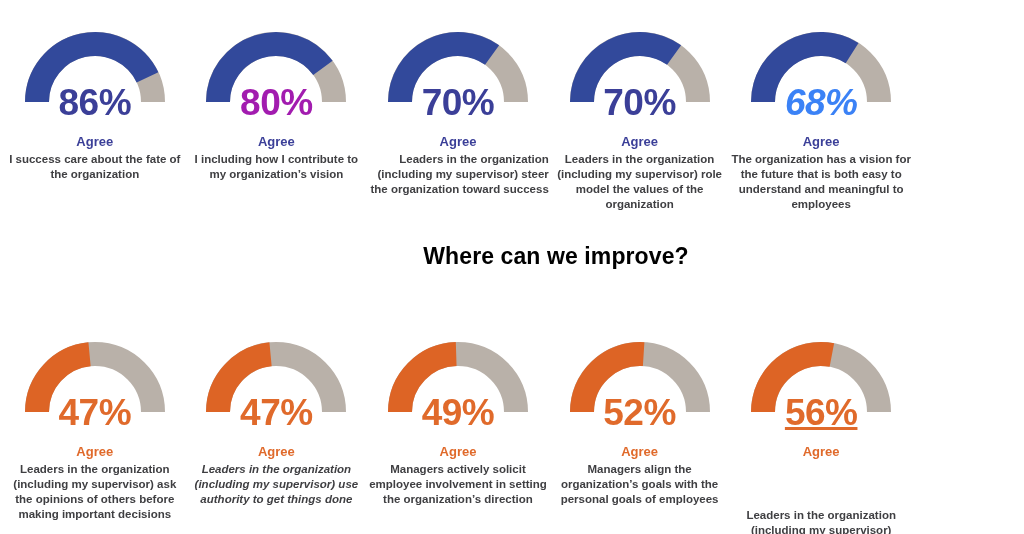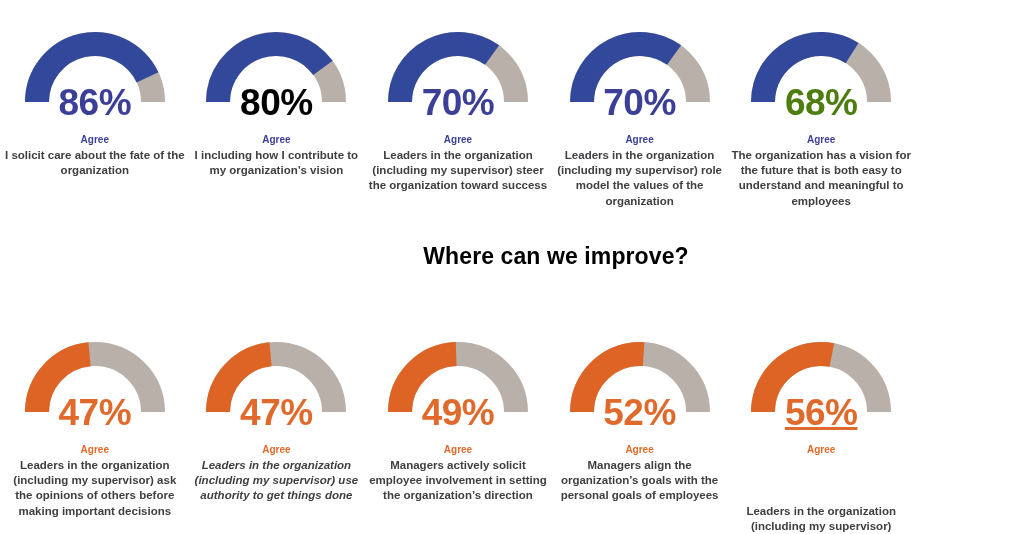--- a/index.html
+++ b/index.html
@@ -65,21 +65,21 @@
     text-align: center;
     font-size: 37px;
     font-weight: 700;
     letter-spacing: -0.5px;
     line-height: 1;
     font-family: "Liberation Sans", "DejaVu Sans", sans-serif;
   }
 
   .agree-label {
     margin-top: 19px;
-    font-size: 10px;
+    font-size: 13px;
     font-weight: 700;
     line-height: 1.2;
     text-align: center;
   }
 
   .gauge-desc {
     margin-top: 2px;
     font-size: 11.5px;
     font-weight: 700;
     line-height: 1.32;
@@ -108,62 +108,62 @@
   <div class="gauge-row row-top" id="row-strengths">
       <div class="gauge-card">
         <div class="gauge-wrap">
           <svg viewBox="0 0 140 93">
             <path d="M 12.00 80.00 A 58 58 0 0 1 128.00 80.00" fill="none" stroke="#B9B1A9" stroke-width="24" stroke-linecap="butt"></path>
             <path d="M 12.00 80.00 A 58 58 0 0 1 122.48 55.30" fill="none" stroke="#32499B" stroke-width="24" stroke-linecap="butt"></path>
           </svg>
           <div class="gauge-value" style="color: rgb(59, 63, 152);">86%</div>
         </div>
         <div class="agree-label" style="color: rgb(59, 63, 152);">Agree</div>
-        <div class="gauge-desc" style="color: rgb(63, 63, 66);">I solicit care about the fate of the organization</div>
+        <div class="gauge-desc" style="color: rgb(63, 63, 66);">I success care about the fate of the organization</div>
       </div>
       <div class="gauge-card">
         <div class="gauge-wrap">
           <svg viewBox="0 0 140 93">
             <path d="M 12.00 80.00 A 58 58 0 0 1 128.00 80.00" fill="none" stroke="#B9B1A9" stroke-width="24" stroke-linecap="butt"></path>
             <path d="M 12.00 80.00 A 58 58 0 0 1 116.92 45.91" fill="none" stroke="#32499B" stroke-width="24" stroke-linecap="butt"></path>
           </svg>
-          <div class="gauge-value" style="color: #000000;">80%</div>
+          <div class="gauge-value" style="color: #a21caf;">80%</div>
         </div>
         <div class="agree-label" style="color: rgb(59, 63, 152);">Agree</div>
         <div class="gauge-desc" style="color: rgb(63, 63, 66);">I including how I contribute to my organization’s vision</div>
       </div>
       <div class="gauge-card">
         <div class="gauge-wrap">
           <svg viewBox="0 0 140 93">
             <path d="M 12.00 80.00 A 58 58 0 0 1 128.00 80.00" fill="none" stroke="#B9B1A9" stroke-width="24" stroke-linecap="butt"></path>
             <path d="M 12.00 80.00 A 58 58 0 0 1 104.09 33.08" fill="none" stroke="#32499B" stroke-width="24" stroke-linecap="butt"></path>
           </svg>
           <div class="gauge-value" style="color: rgb(59, 63, 152);">70%</div>
         </div>
         <div class="agree-label" style="color: rgb(59, 63, 152);">Agree</div>
-        <div class="gauge-desc" style="color: rgb(63, 63, 66);">Leaders in the organization (including my supervisor) steer the organization toward success</div>
+        <div class="gauge-desc" style="color: rgb(63, 63, 66); text-align: right;">Leaders in the organization (including my supervisor) steer the organization toward success</div>
       </div>
       <div class="gauge-card">
         <div class="gauge-wrap">
           <svg viewBox="0 0 140 93">
             <path d="M 12.00 80.00 A 58 58 0 0 1 128.00 80.00" fill="none" stroke="#B9B1A9" stroke-width="24" stroke-linecap="butt"></path>
             <path d="M 12.00 80.00 A 58 58 0 0 1 104.09 33.08" fill="none" stroke="#32499B" stroke-width="24" stroke-linecap="butt"></path>
           </svg>
           <div class="gauge-value" style="color: rgb(59, 63, 152);">70%</div>
         </div>
         <div class="agree-label" style="color: rgb(59, 63, 152);">Agree</div>
         <div class="gauge-desc" style="color: rgb(63, 63, 66);">Leaders in the organization (including my supervisor) role model the values of the organization</div>
       </div>
       <div class="gauge-card">
         <div class="gauge-wrap">
           <svg viewBox="0 0 140 93">
             <path d="M 12.00 80.00 A 58 58 0 0 1 128.00 80.00" fill="none" stroke="#B9B1A9" stroke-width="24" stroke-linecap="butt"></path>
             <path d="M 12.00 80.00 A 58 58 0 0 1 101.08 31.03" fill="none" stroke="#32499B" stroke-width="24" stroke-linecap="butt"></path>
           </svg>
-          <div class="gauge-value" style="color: #4d7c0f;">68%</div>
+          <div class="gauge-value" style="color: #3b82f6; font-style: italic;">68%</div>
         </div>
         <div class="agree-label" style="color: rgb(59, 63, 152);">Agree</div>
         <div class="gauge-desc" style="color: rgb(63, 63, 66);">The organization has a vision for the future that is both easy to understand and meaningful to employees</div>
       </div>
     </div>
 
   <div class="section-heading" style="color: #000000; padding-left: 44px;">Where can we improve?</div>
 
   <div class="gauge-row row-bottom" id="row-improvements">
       <div class="gauge-card">

